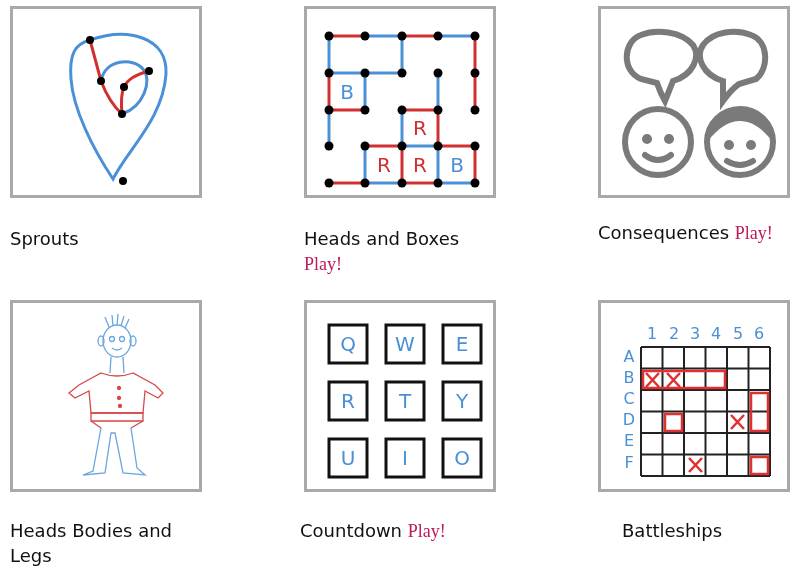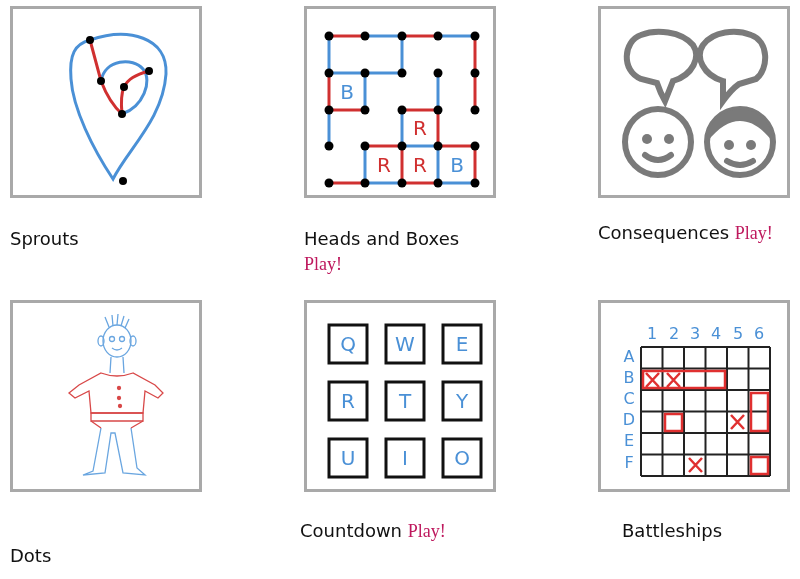--- a/index.html
+++ b/index.html
@@ -158,21 +158,21 @@
       <path d="M 78 110 L 130 110 L 130 118 L 78 118 Z"></path>
       <path d="M 78 118 L 88 125 M 130 118 L 118 125"></path>
       <circle cx="106" cy="85" r="1.5" fill="#d84848"></circle>
         <circle cx="106" cy="95" r="1.5" fill="#d84848"></circle>
       <circle cx="107" cy="103" r="1.5" fill="#d84848"></circle>
     </g>
   </svg>
 </div>
 <div class="label" style="left:10px;top:518px;width:192px;">
   <span class="t">
-    <br><span>Dots</span>
+    <span>Heads Bodies and</span><br><span>Legs</span>
   </span>
 </div>
 
 <div class="thumb" style="left:304px;top:300px;">
   <svg viewBox="0 0 186 186">
     <g fill="#fff" stroke="#111" stroke-width="3">
       <rect x="22" y="22" width="38" height="38"></rect>
         <rect x="79" y="22" width="38" height="38"></rect>
         <rect x="136" y="22" width="38" height="38"></rect>
       <rect x="22" y="79" width="38" height="38"></rect>

